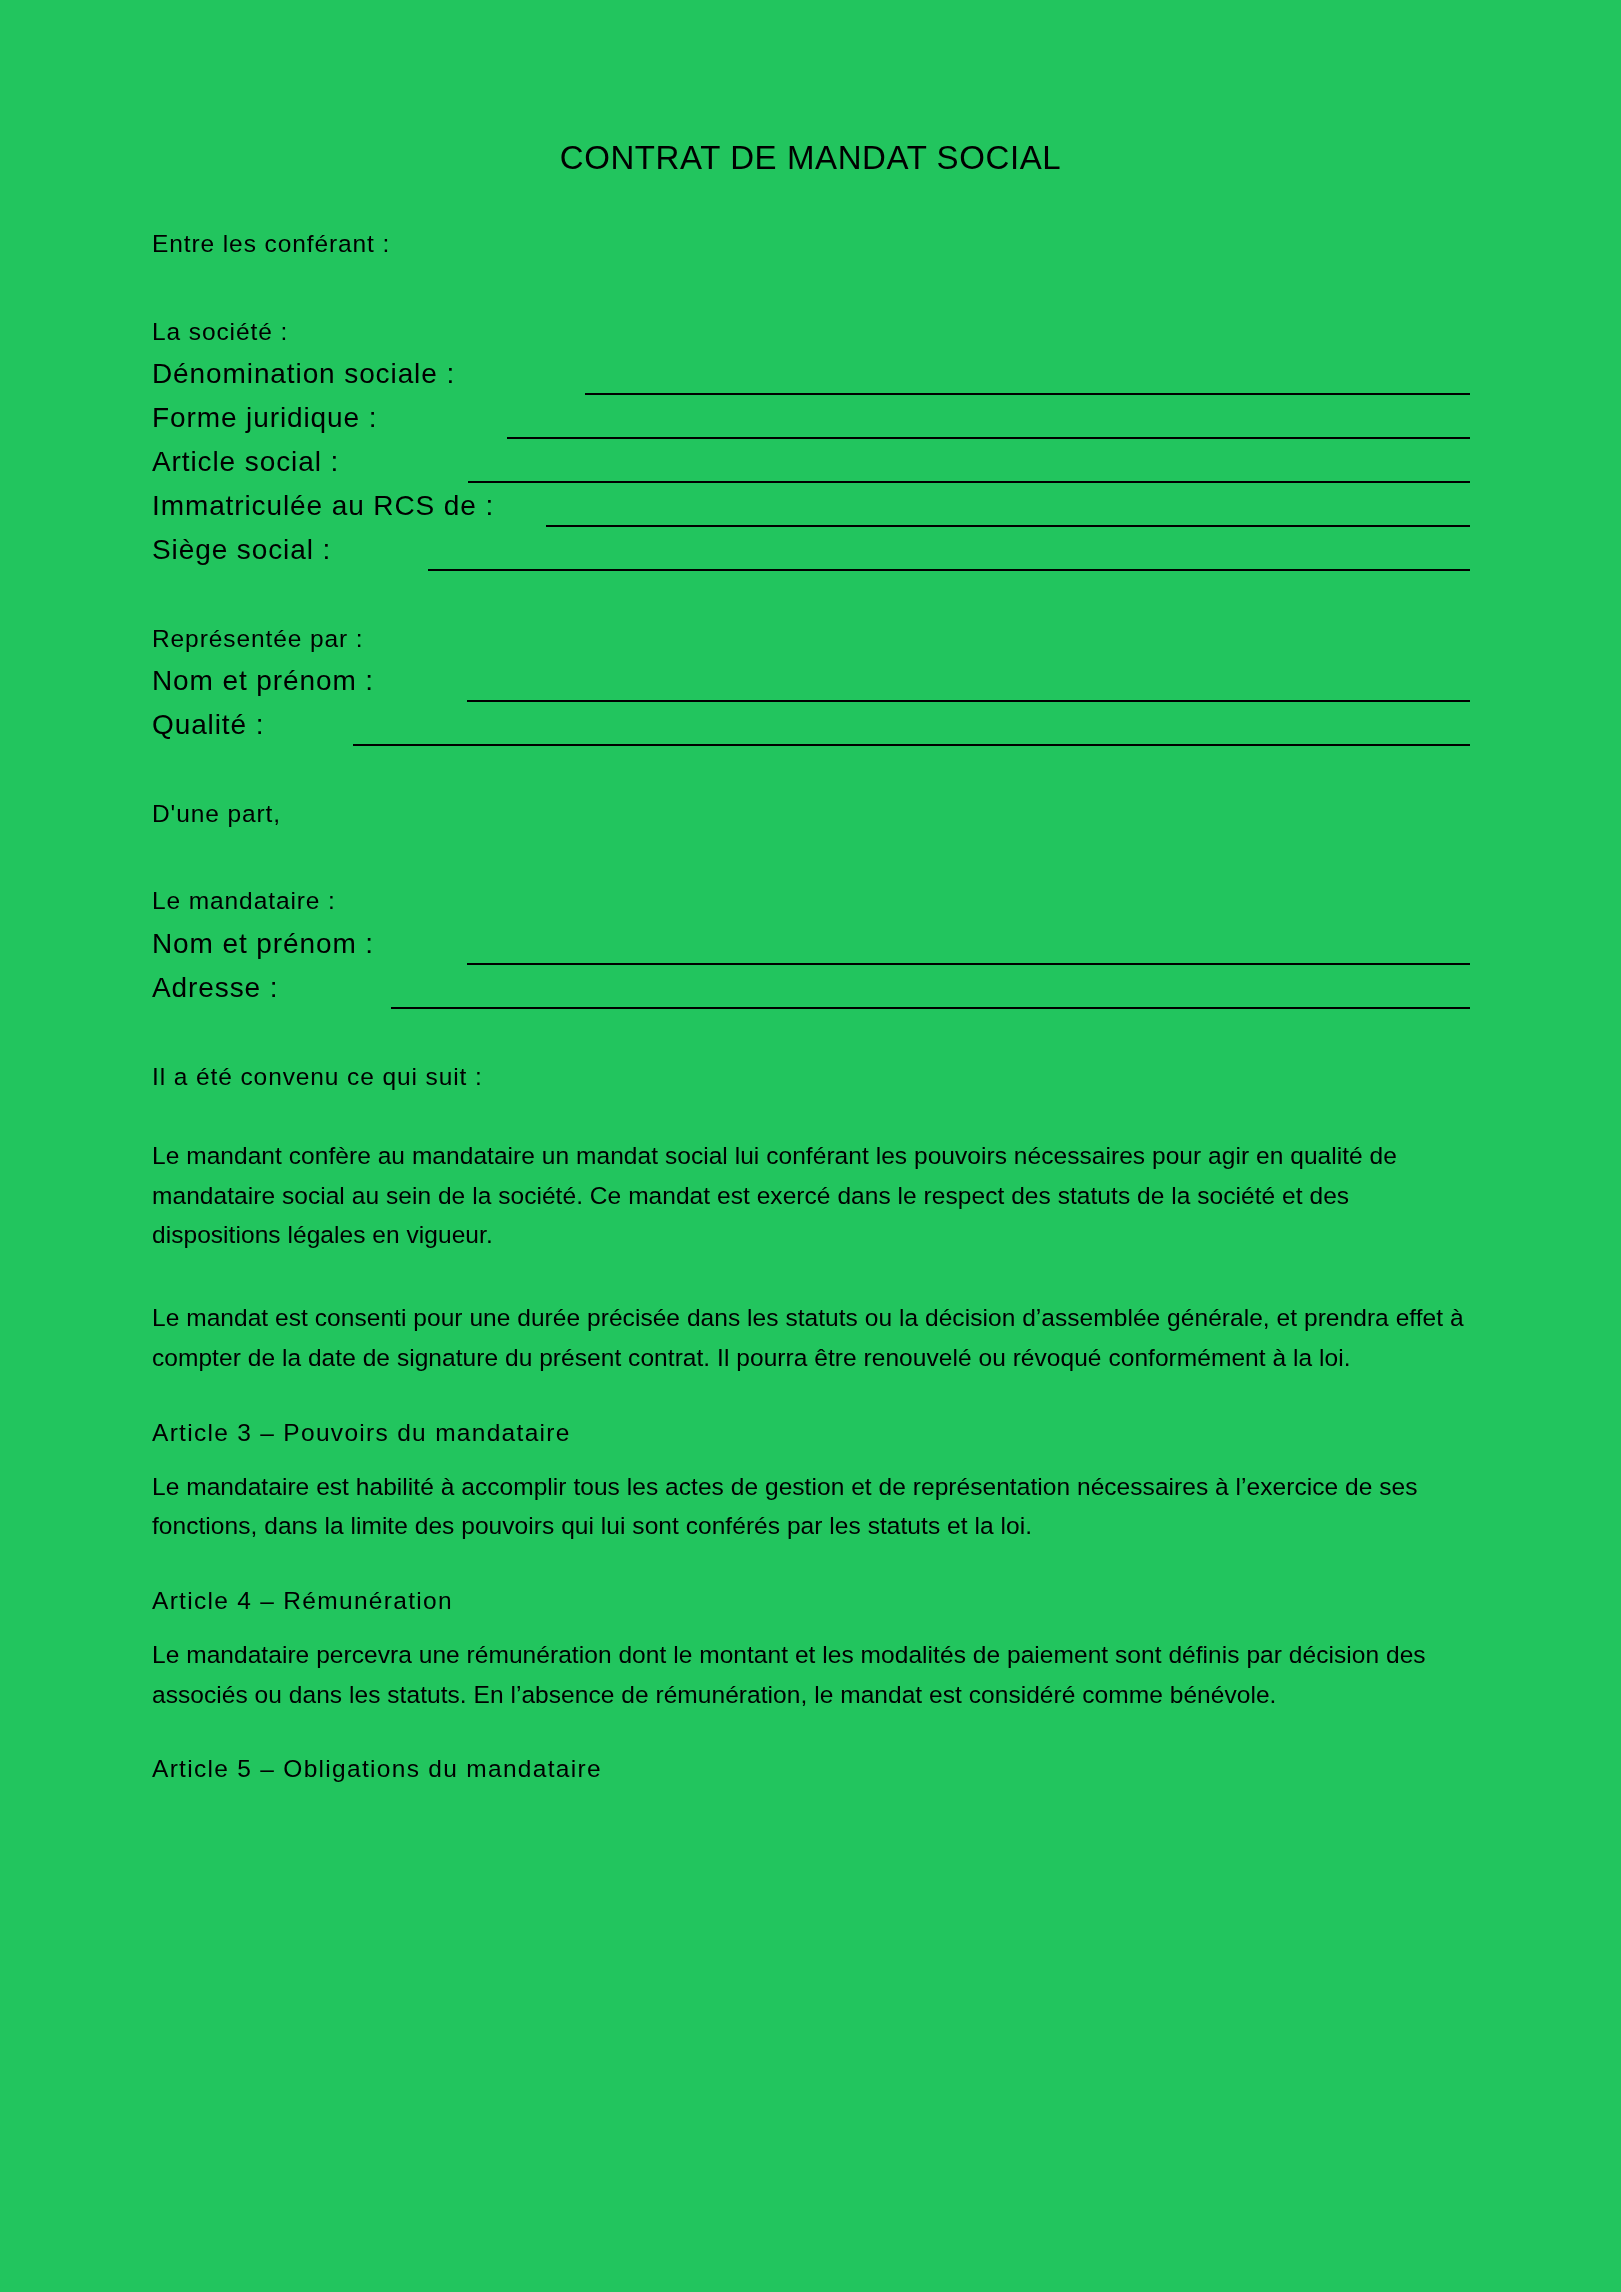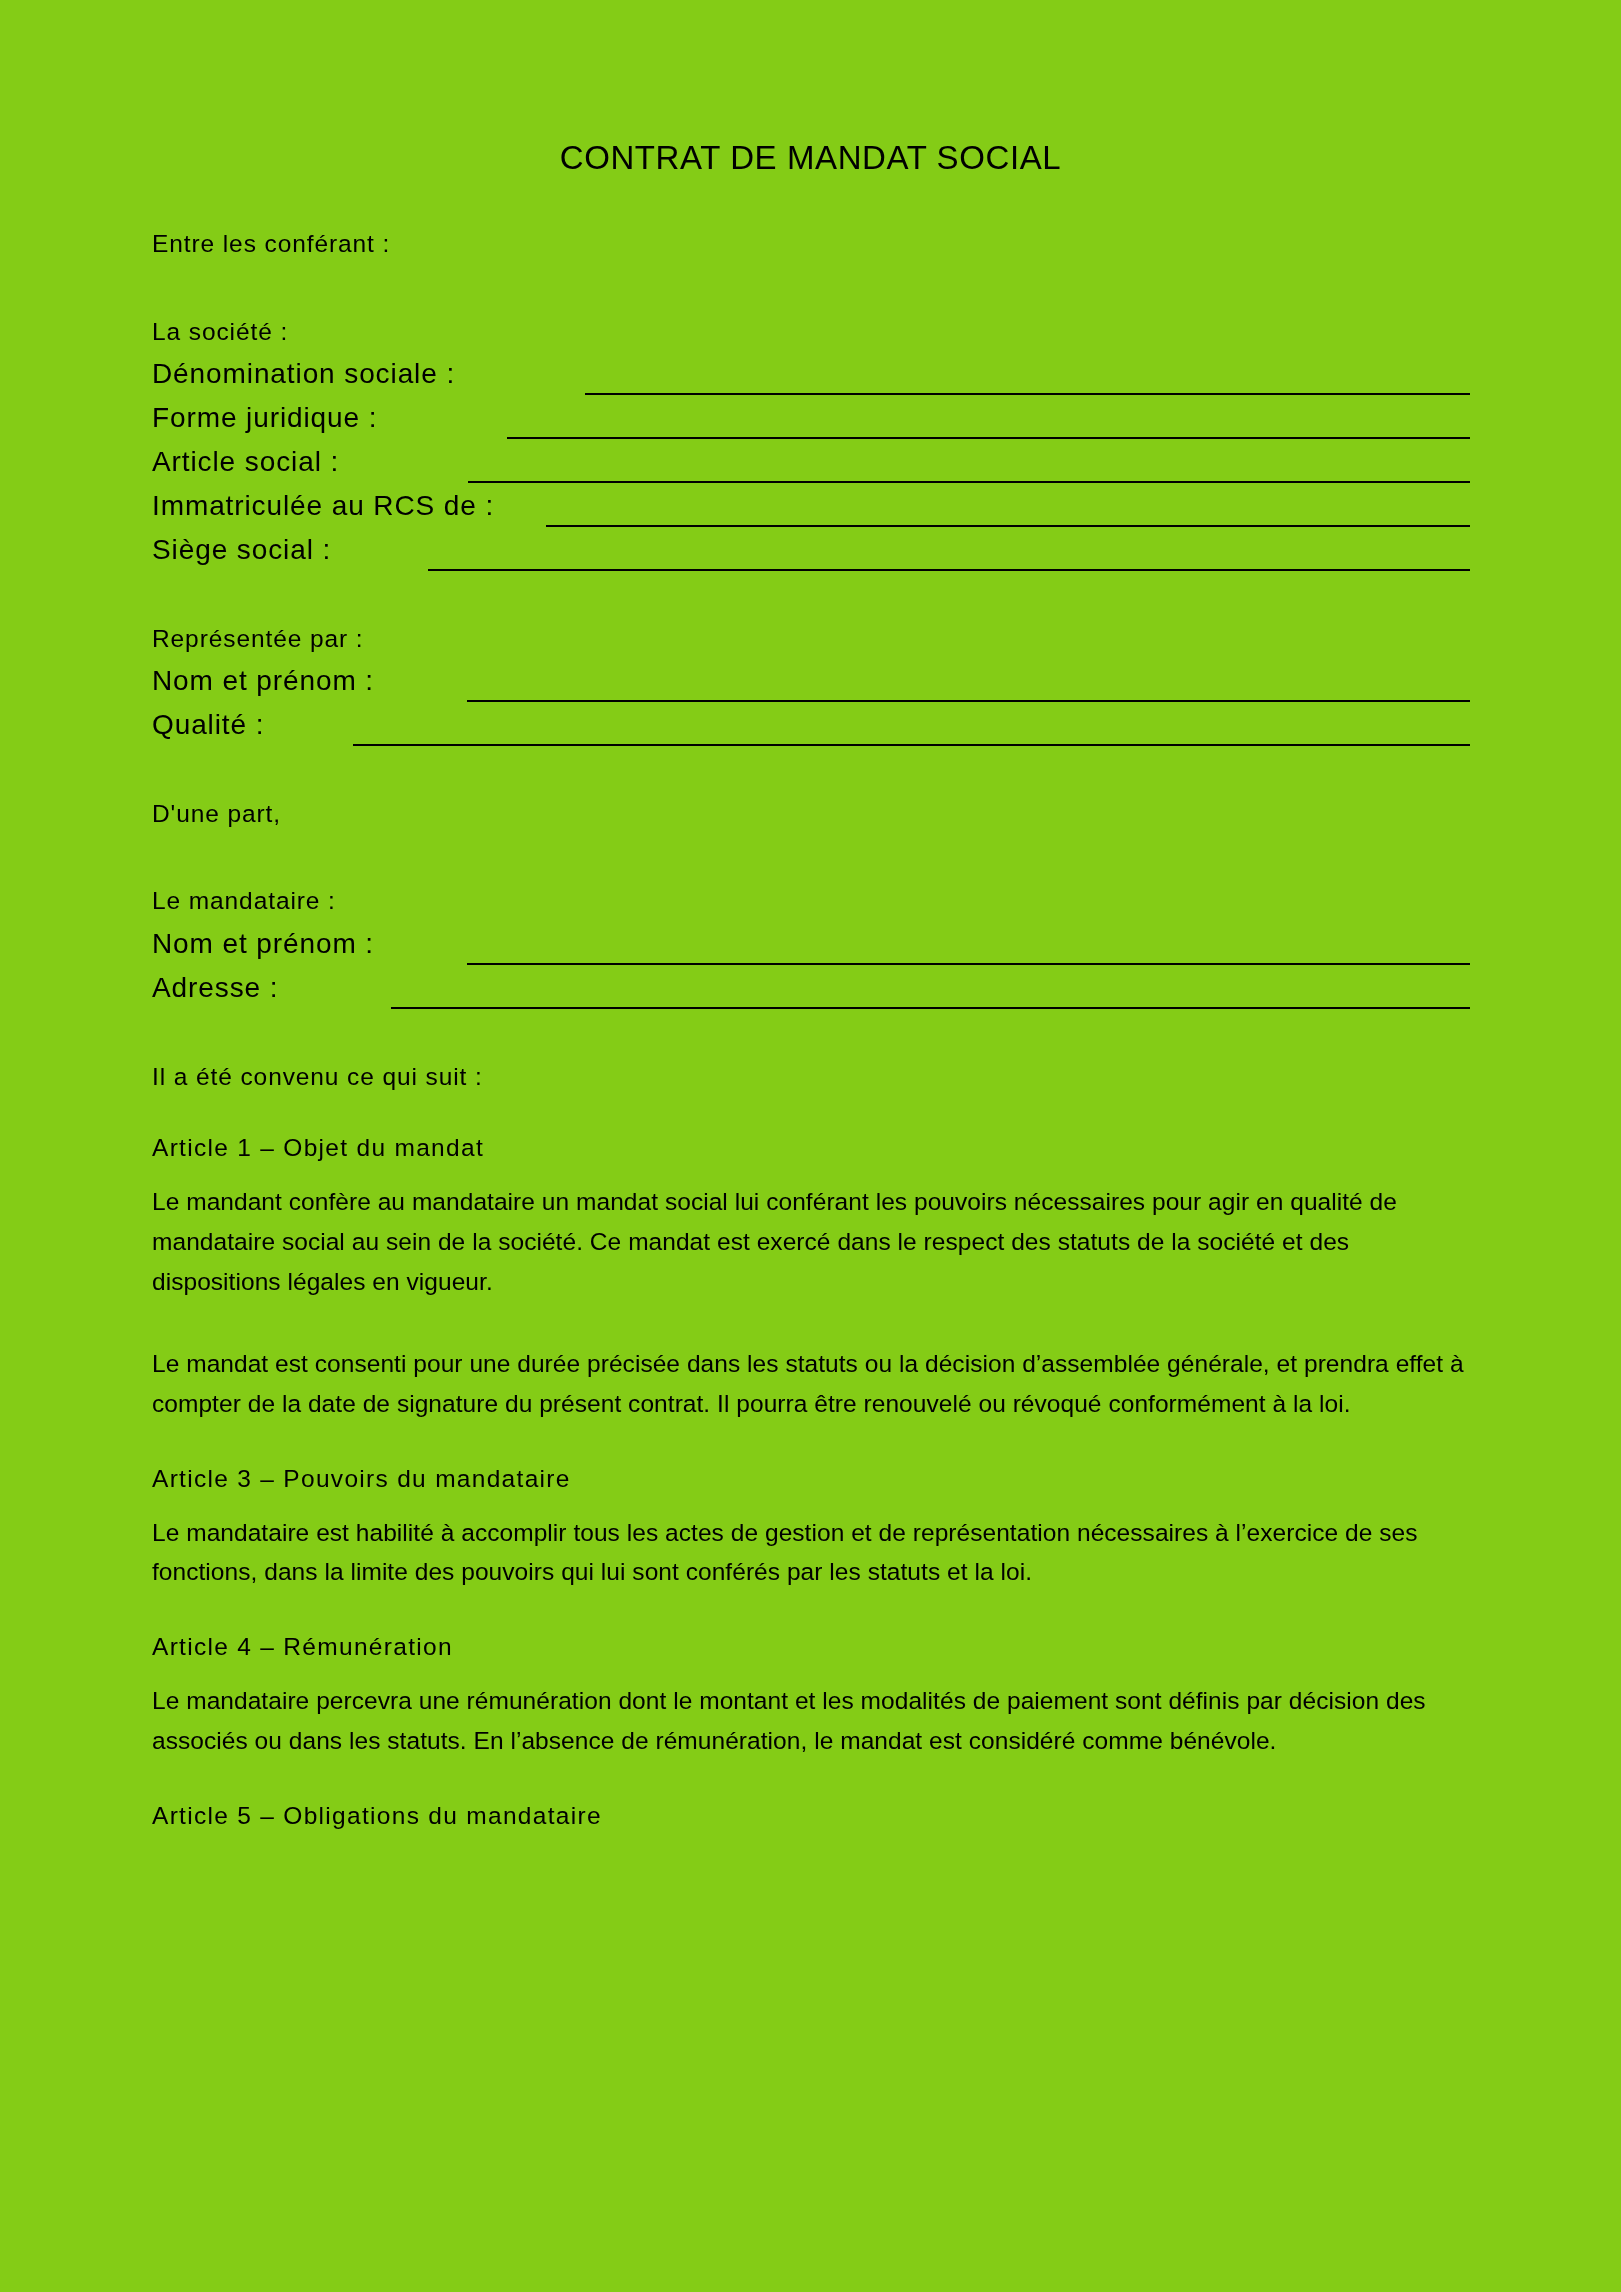--- a/index.html
+++ b/index.html
@@ -8,21 +8,21 @@
     background: #ffffff;
   }
   body {
     font-family: "Liberation Sans", sans-serif;
     color: #000000;
   }
   .page {
     position: relative;
     width: 1621px;
     height: 2293px;
-    background: #84cc16;
+    background: #22c55e;
     box-sizing: border-box;
     overflow: hidden;
   }
   .doc-title {
     position: absolute;
     top: 116px;
     left: 0;
     width: 1621px;
     text-align: center;
     font-size: 33px;
@@ -162,21 +162,20 @@
       <span class="field-rule" style="width:1079px"></span>
     </div>
 
     <div class="spacer-md"></div>
 
     <p class="intro-line">Il a été convenu ce qui suit :</p>
 
     <div class="spacer-md"></div>
 
     <div class="article-block">
-      <p class="article-head">Article 1 – Objet du mandat</p>
       <p class="article-body">Le mandant confère au mandataire un mandat social lui conférant les pouvoirs nécessaires pour agir en qualité de mandataire social au sein de la société. Ce mandat est exercé dans le respect des statuts de la société et des dispositions légales en vigueur.</p>
     </div>
 
     <div class="article-block">
       <p class="article-body">Le mandat est consenti pour une durée précisée dans les statuts ou la décision d’assemblée générale, et prendra effet à compter de la date de signature du présent contrat. Il pourra être renouvelé ou révoqué conformément à la loi.</p>
     </div>
 
     <div class="article-block">
       <p class="article-head">Article 3 – Pouvoirs du mandataire</p>
       <p class="article-body">Le mandataire est habilité à accomplir tous les actes de gestion et de représentation nécessaires à l’exercice de ses fonctions, dans la limite des pouvoirs qui lui sont conférés par les statuts et la loi.</p>

